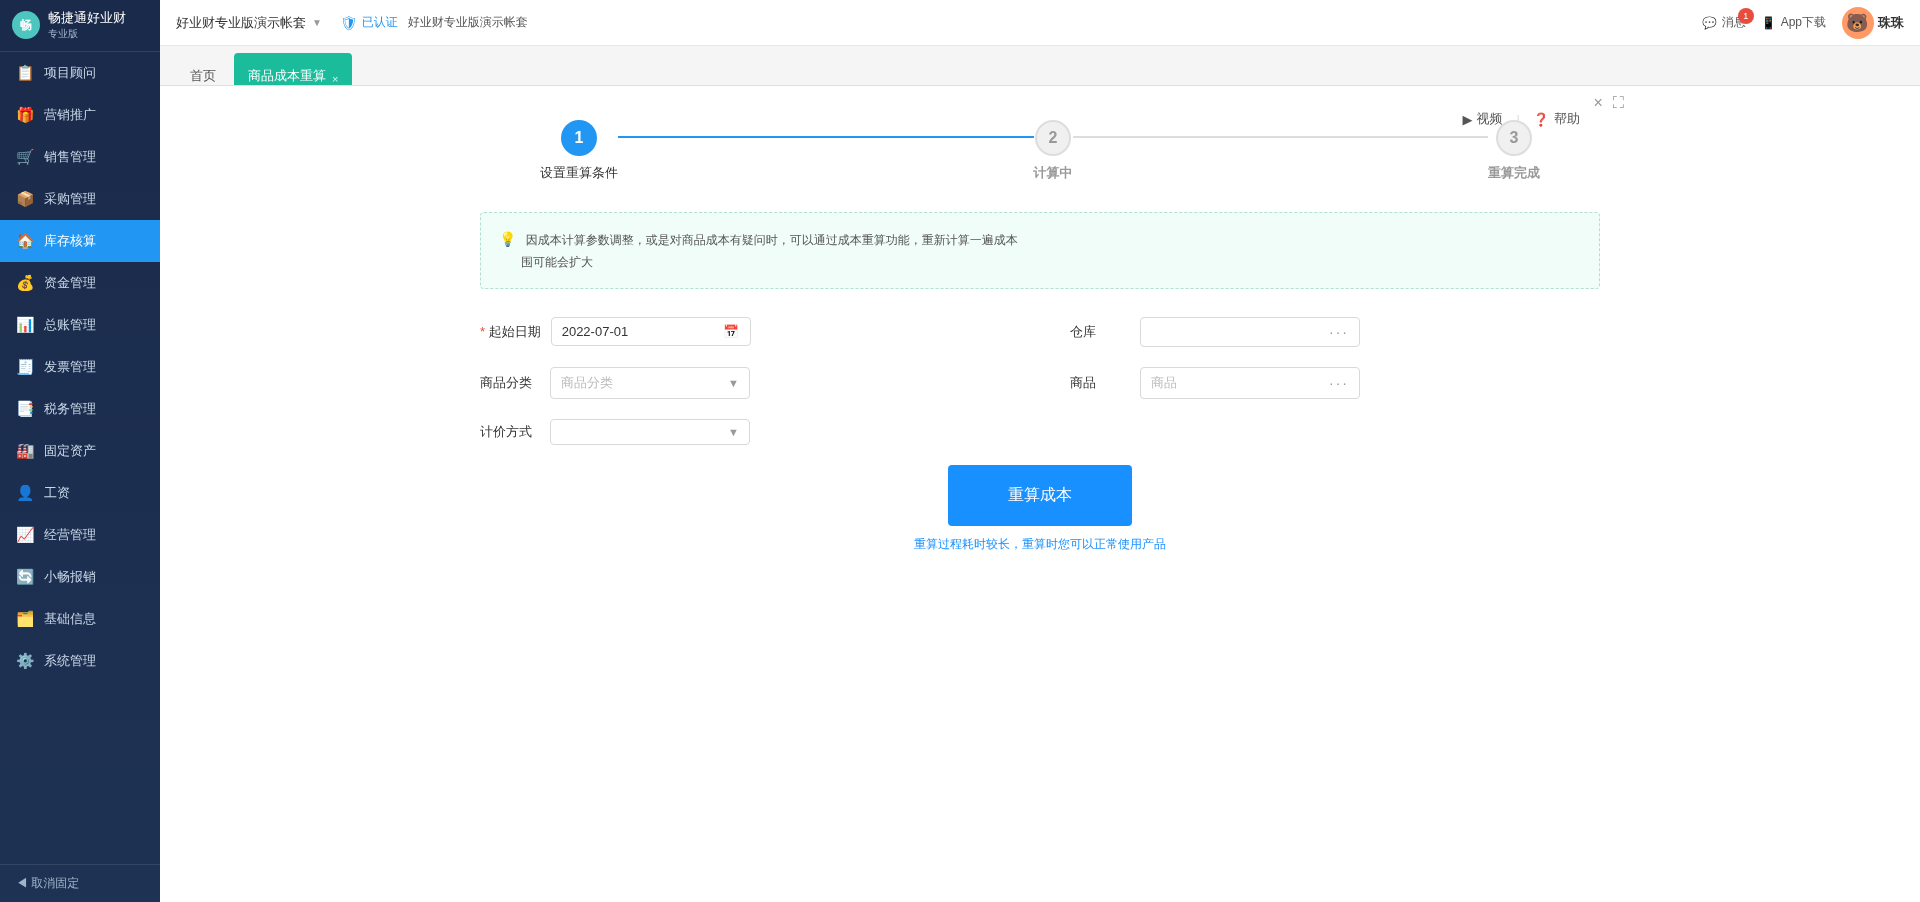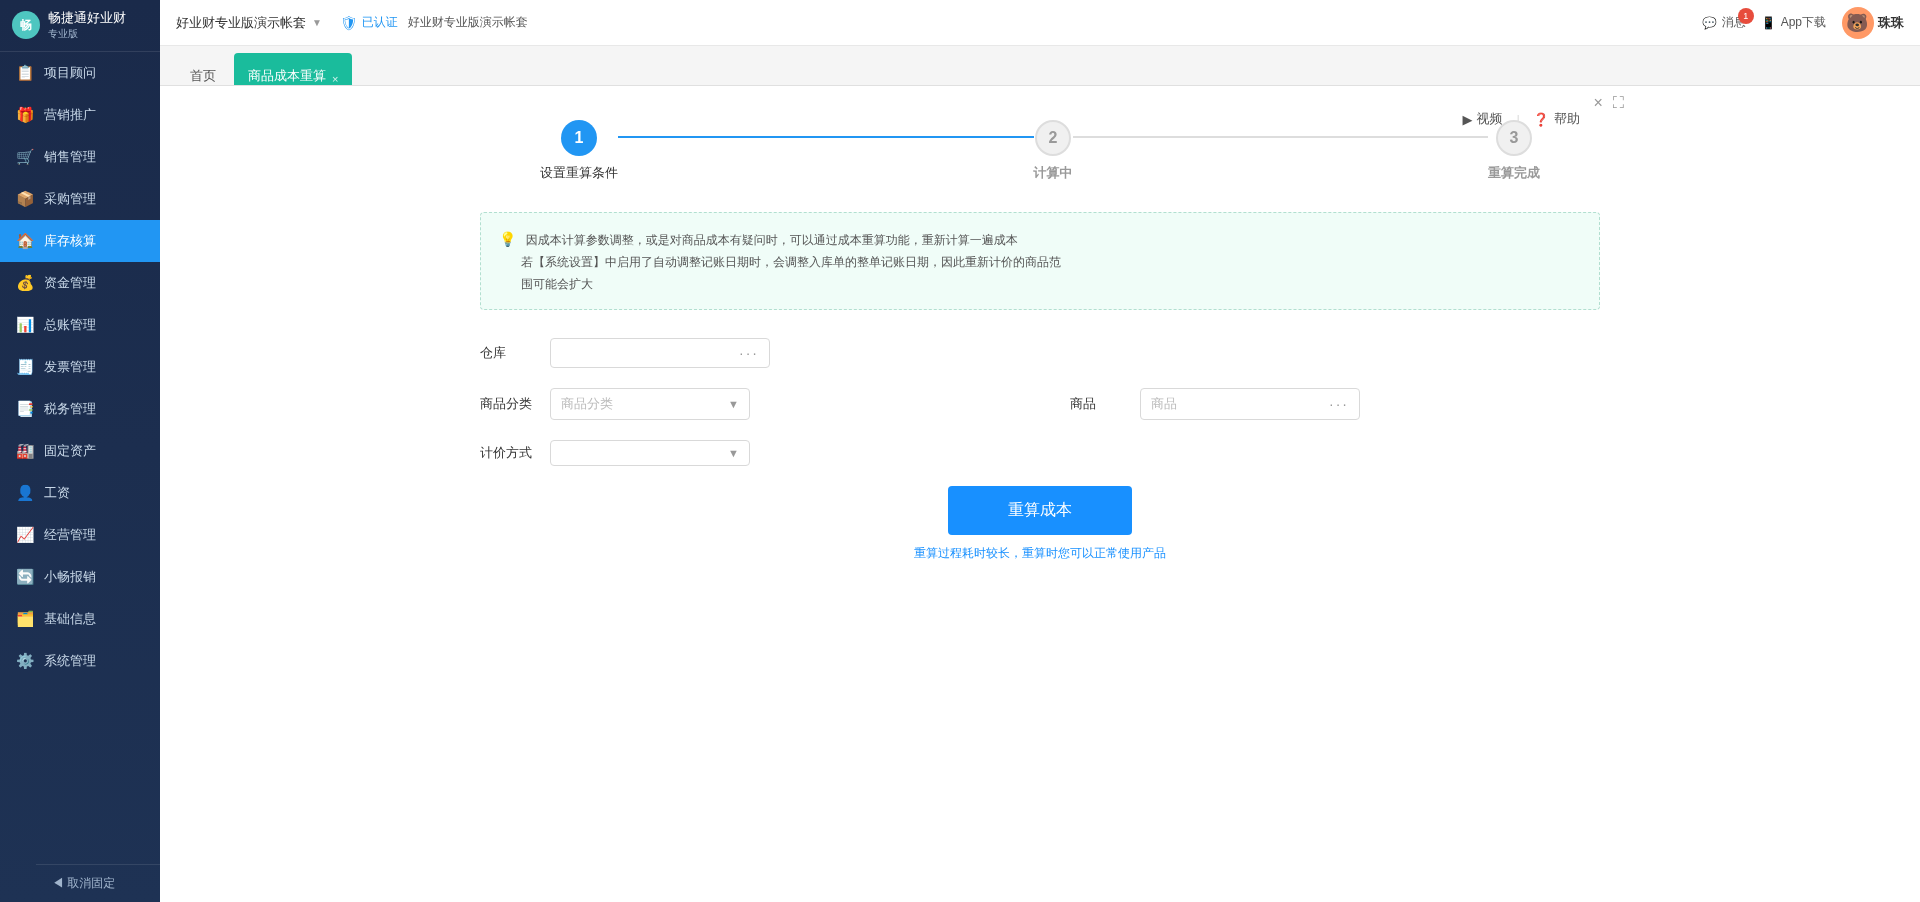--- a/index.html
+++ b/index.html
@@ -48,21 +48,20 @@
     .sidebar-item-icon { font-size: 15px; width: 18px; text-align: center; }
     .sidebar-bottom {
       padding: 10px 16px;
       color: #a0b4cc;
       font-size: 12px;
       cursor: pointer;
       display: flex;
       align-items: center;
       gap: 6px;
       border-top: 1px solid rgba(255,255,255,0.1);
-      margin-left: 36px;
     }
 
     
     .main { flex: 1; display: flex; flex-direction: column; height: 100%; overflow: hidden; }
 
     
     .topbar {
       height: 46px;
       background: white;
       display: flex;
@@ -223,21 +222,21 @@
       background: white; border-radius: 4px;
       padding: 5px 14px; font-size: 13px; cursor: pointer;
       display: flex; align-items: center; gap: 4px;
     }
 
     
     .submit-area { display: flex; flex-direction: column; align-items: center; margin-top: 10px; }
     .submit-btn {
       background: #1890ff; color: white;
       border: none; border-radius: 4px;
-      padding: 14px 60px; font-size: 16px;
+      padding: 20px 60px; font-size: 16px;
       cursor: pointer; margin-bottom: 10px;
     }
     .submit-hint { color: #1890ff; font-size: 12px; }
 
     
     .help-links {
       position: absolute; top: 24px; right: 60px;
       display: flex; gap: 14px; align-items: center;
       font-size: 13px; color: #555;
     }
@@ -414,28 +413,32 @@
           <div class="step-label inactive">重算完成</div>
         </div>
       </div>
 
       <div class="info-box">
         <div>
           <span class="info-box-icon">💡</span>
           <span>因成本计算参数调整，或是对商品成本有疑问时，可以通过成本重算功能，重新计算一遍成本</span>
         </div>
         <div style="padding-left:22px;">
-          <span>若【系统设置】中启用了自动调整记账日期时，会调整入库单的整单记账日期，因此重新计价的商品范</span>
-        </div>
-        <div style="padding-left:22px;">
           <span>围可能会扩大</span>
         </div>
       </div>
 
       <div class="form-row">
+        <div class="form-field">
+          <span class="form-label required">起始日期</span>
+          <div class="form-input">
+            <span class="form-input-text">2022-07-01</span>
+            <span class="form-input-icon">📅</span>
+          </div>
+        </div>
         <div class="form-field">
           <span class="form-label">仓库</span>
           <div class="form-select-dots" style="width:220px;">
             <span class="dots-icon">···</span>
           </div>
         </div>
       </div>
 
       <div class="form-row">
         <div class="form-field">

